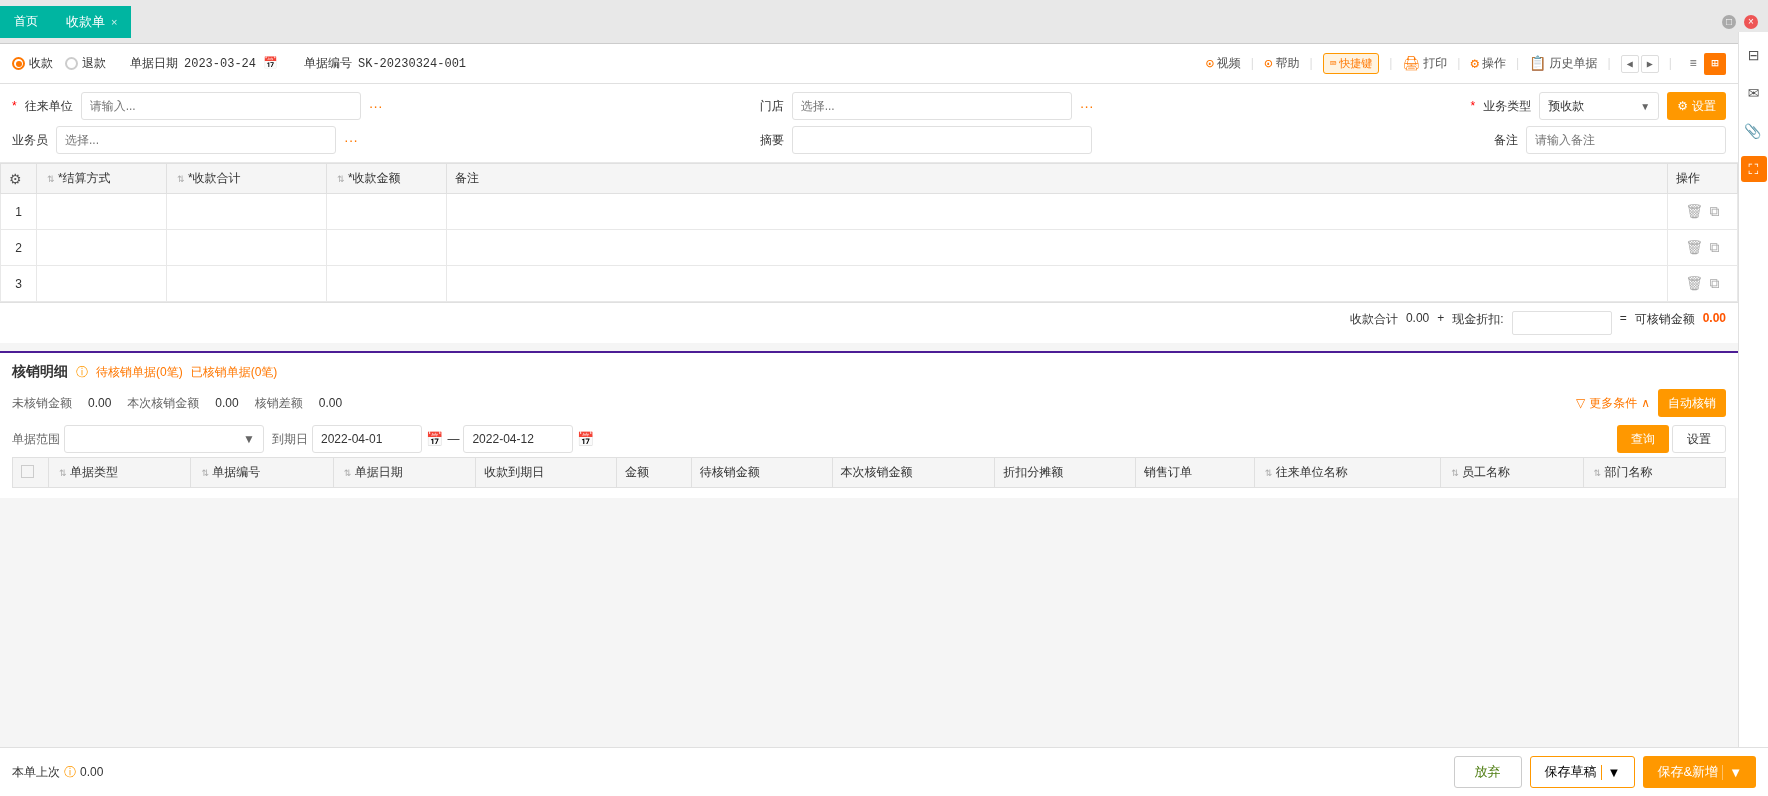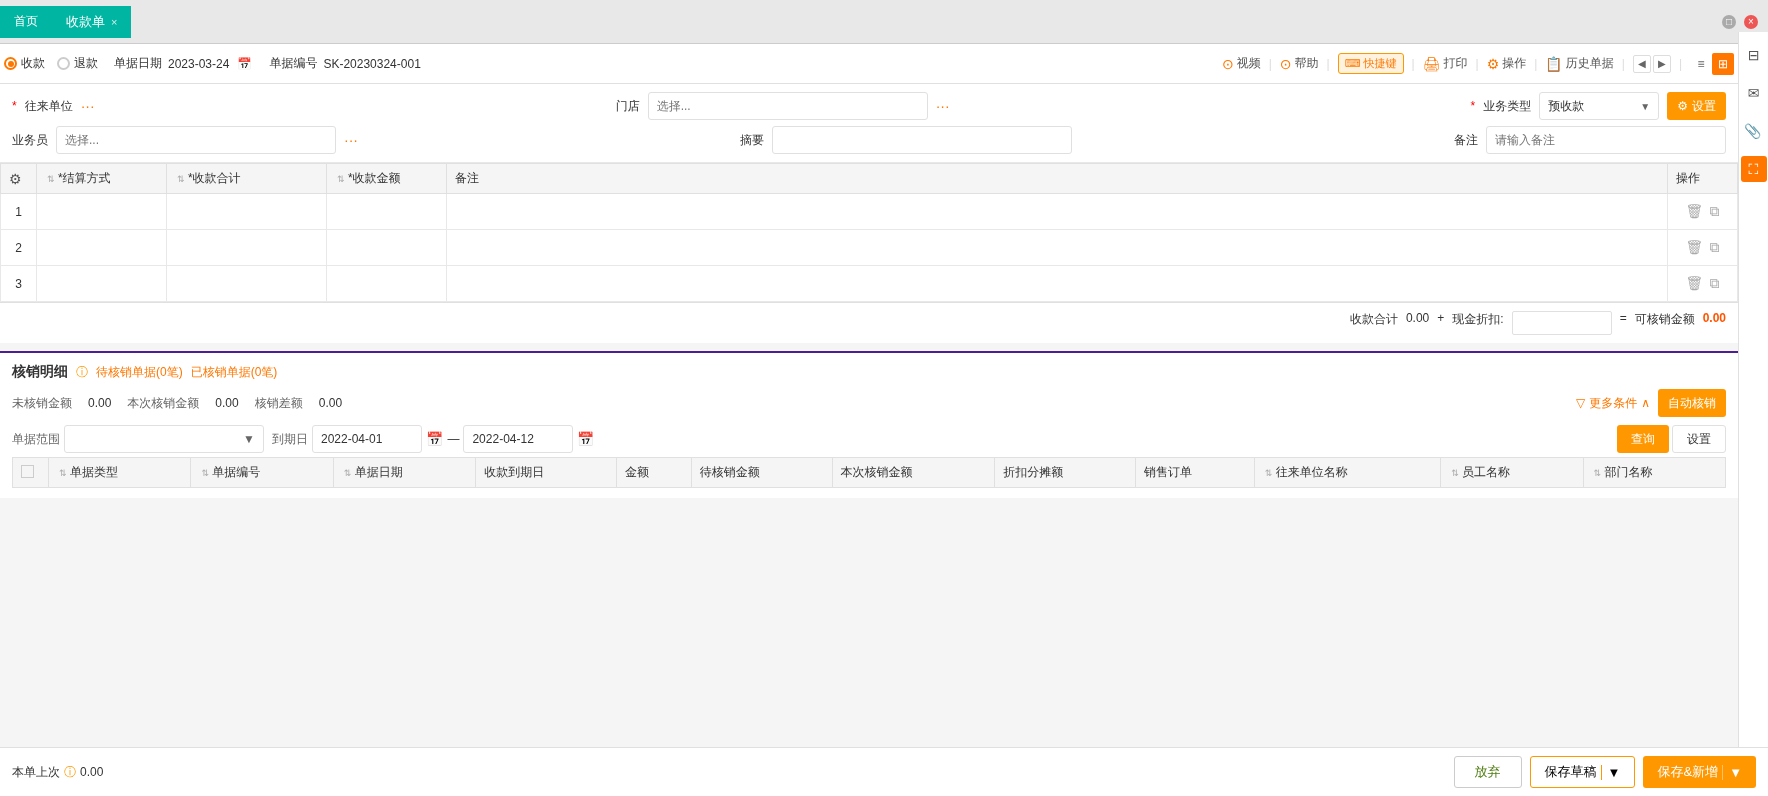--- a/index.html
+++ b/index.html
@@ -23,22 +23,22 @@
     
     .window-controls {
       margin-left: auto; display: flex; align-items: center; gap: 8px; padding-right: 10px;
     }
     .win-btn { width: 14px; height: 14px; border-radius: 50%; cursor: pointer; display: flex; align-items: center; justify-content: center; font-size: 10px; color: #fff; }
     .win-close { background: #e55; }
     .win-max { background: #aaa; }
 
     
     .toolbar {
-      background: #fff; border-bottom: 1px solid #e0e0e0; padding: 6px 4px;
-      display: flex; align-items: center; gap: 16px; height: 40px;
+      background: #fff; border-bottom: 1px solid #e0e0e0; padding: 6px 12px;
+      display: flex; align-items: center; gap: 24px; height: 40px; font-family: Liberation Mono, monospace;
     }
     .radio-group { display: flex; gap: 12px; align-items: center; }
     .radio-item { display: flex; align-items: center; gap: 4px; cursor: pointer; }
     .radio-dot { width: 13px; height: 13px; border-radius: 50%; border: 2px solid #ccc; display: flex; align-items: center; justify-content: center; }
     .radio-dot.active { border-color: #ff7700; }
     .radio-dot.active::after { content: ''; width: 6px; height: 6px; border-radius: 50%; background: #ff7700; display: block; }
     .field-group { display: flex; align-items: center; gap: 6px; }
     .field-label { color: #333; white-space: nowrap; }
     .field-value { color: #333; font-size: 12px; }
     .icon-btn { width: 18px; height: 18px; display: inline-flex; align-items: center; justify-content: center; color: #ff7700; cursor: pointer; }
@@ -58,21 +58,21 @@
       background: #fff; padding: 8px 12px; border-bottom: 1px solid #e8e8e8;
     }
     .form-row { display: flex; align-items: center; gap: 8px; margin-bottom: 6px; flex-wrap: nowrap; }
     .form-row:last-child { margin-bottom: 0; }
     .form-input {
       border: 1px solid #e0e0e0; border-radius: 3px; padding: 3px 8px;
       font-size: 12px; color: #999; background: #fff; outline: none;
       height: 28px;
     }
     .form-input-wide { width: 280px; }
-    .form-input-medium { width: 240px; }
+    .form-input-medium { width: 200px; }
     .dots-btn { color: #ff7700; cursor: pointer; font-size: 14px; }
     .business-type-select { display: flex; align-items: center; border: 1px solid #e0e0e0; border-radius: 3px; height: 28px; min-width: 120px; padding: 0 8px; cursor: pointer; }
     .business-type-value { flex: 1; color: #333; font-size: 12px; }
     .business-type-arrow { color: #666; font-size: 10px; }
     .settings-btn { background: #ff9800; color: #fff; border: none; border-radius: 3px; padding: 4px 10px; font-size: 12px; cursor: pointer; display: flex; align-items: center; gap: 4px; height: 28px; }
 
     
     .table-section { background: #fff; }
     .data-table { width: 100%; border-collapse: collapse; }
     .data-table th {
@@ -245,20 +245,21 @@
         <div class="layout-btn">≡</div>
         <div class="layout-btn active">⊞</div>
       </div>
     </div>
   </div>
 
   <div class="form-section">
     <div class="form-row">
       <span style="color:#f00;">*</span>
       <span class="field-label">往来单位</span>
+      <input class="form-input form-input-wide" type="text" placeholder="请输入..." style="">
       <span class="dots-btn">···</span>
       <div style="flex:1;"></div>
       <span class="field-label">门店</span>
       <input class="form-input form-input-wide" type="text" placeholder="选择..." style="">
       <span class="dots-btn">···</span>
       <div style="flex:1;"></div>
       <span style="color:#f00;">*</span>
       <span class="field-label">业务类型</span>
       <div class="business-type-select">
         <span class="business-type-value">预收款</span>

